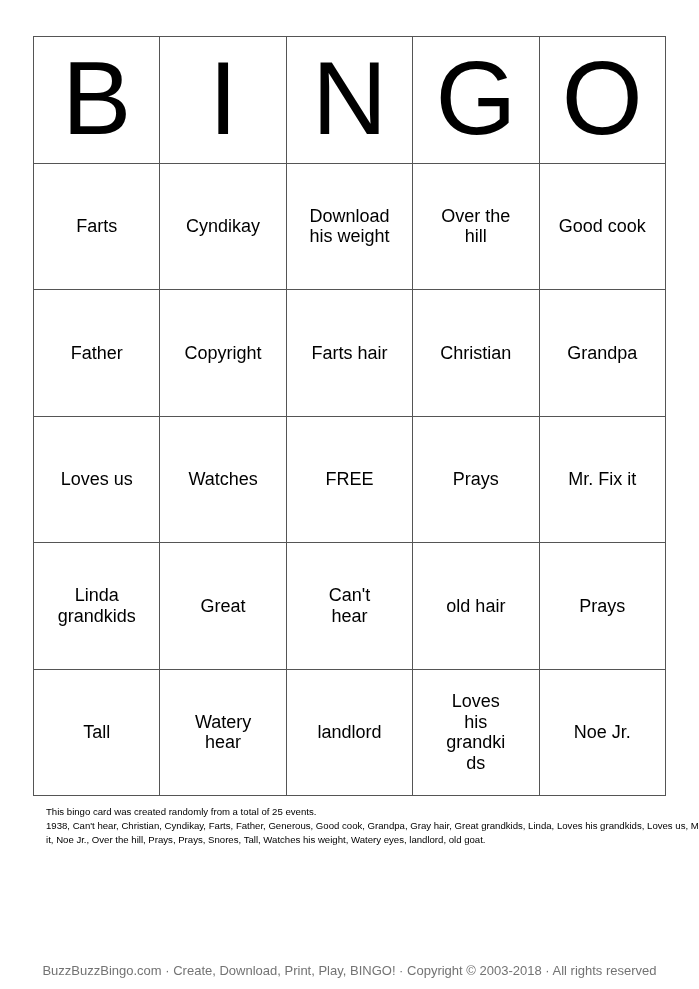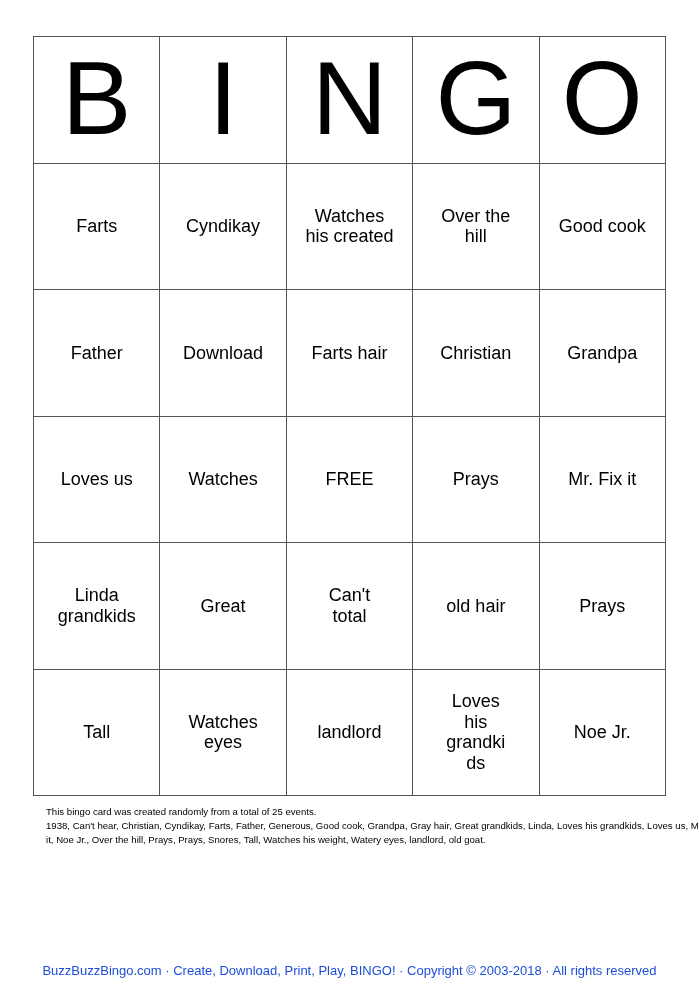--- a/index.html
+++ b/index.html
@@ -58,66 +58,66 @@
       margin-left: 35px;
     }
     .copyright {
       position: absolute;
       left: 0;
       top: 963px;
       width: 699px;
       text-align: center;
       font-size: 13px;
       line-height: 16px;
-      color: #1d4ed8;
+      color: #737373;
     }
   </style>
 </head>
 <body>
 
 <table class="card">
   <tbody>
       <tr>
     <td class="hdr">B</td>
     <td class="hdr">I</td>
     <td class="hdr">N</td>
     <td class="hdr">G</td>
     <td class="hdr">O</td>
   </tr>
   <tr>
     <td class="cell"><span class="cell-text">Farts</span></td>
     <td class="cell"><span class="cell-text">Cyndikay</span></td>
-    <td class="cell"><span class="cell-text">Watches his created</span></td>
+    <td class="cell"><span class="cell-text">Download his weight</span></td>
     <td class="cell"><span class="cell-text">Over the hill</span></td>
     <td class="cell"><span class="cell-text">Good cook</span></td>
   </tr>
   <tr>
     <td class="cell"><span class="cell-text">Father</span></td>
-    <td class="cell"><span class="cell-text">Download</span></td>
+    <td class="cell"><span class="cell-text">Copyright</span></td>
     <td class="cell"><span class="cell-text">Farts hair</span></td>
     <td class="cell"><span class="cell-text">Christian</span></td>
     <td class="cell"><span class="cell-text">Grandpa</span></td>
   </tr>
   <tr>
     <td class="cell"><span class="cell-text">Loves us</span></td>
     <td class="cell"><span class="cell-text">Watches</span></td>
     <td class="cell"><span class="cell-text">FREE</span></td>
     <td class="cell"><span class="cell-text">Prays</span></td>
     <td class="cell"><span class="cell-text" style="max-width:70px">Mr. Fix it</span></td>
   </tr>
   <tr>
     <td class="cell"><span class="cell-text">Linda grandkids</span></td>
     <td class="cell"><span class="cell-text">Great</span></td>
-    <td class="cell"><span class="cell-text" style="max-width:60px">Can't total</span></td>
+    <td class="cell"><span class="cell-text" style="max-width:60px">Can't hear</span></td>
     <td class="cell"><span class="cell-text">old hair</span></td>
     <td class="cell"><span class="cell-text">Prays</span></td>
   </tr>
   <tr>
     <td class="cell"><span class="cell-text">Tall</span></td>
-    <td class="cell"><span class="cell-text">Watches eyes</span></td>
+    <td class="cell"><span class="cell-text">Watery hear</span></td>
     <td class="cell"><span class="cell-text">landlord</span></td>
     <td class="cell"><span class="cell-text" style="max-width:60px">Loves his grandkids</span></td>
     <td class="cell"><span class="cell-text">Noe Jr.</span></td>
   </tr>
 </tbody>
   </table>
 
 <div class="info">
   <div>This bingo card was created randomly from a total of 25 events.</div>
   <div>1938, Can't hear, Christian, Cyndikay, Farts, Father, Generous, Good cook, Grandpa, Gray hair, Great grandkids, Linda, Loves his grandkids, Loves us, Mr. Fix it, Noe Jr., Over the hill, Prays, Prays, Snores, Tall, Watches his weight, Watery eyes, landlord, old goat.</div>

